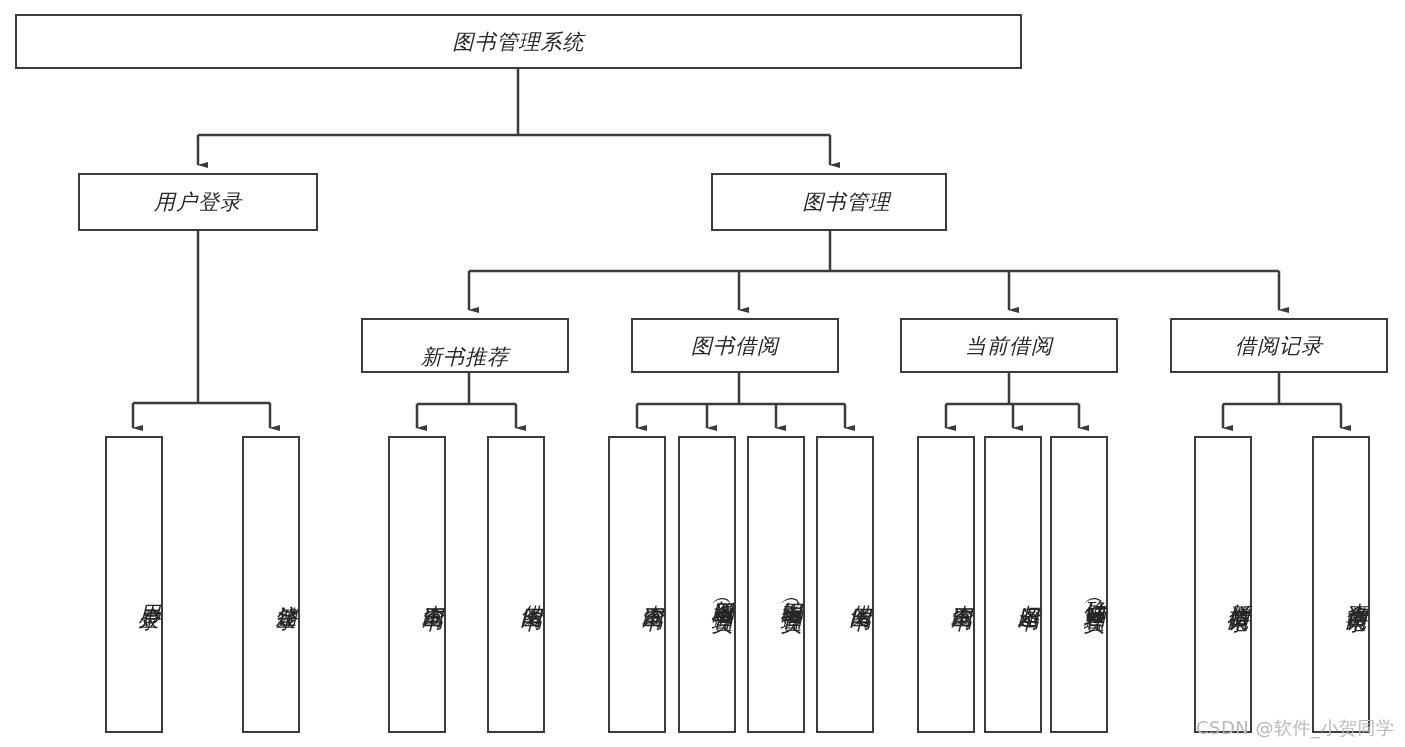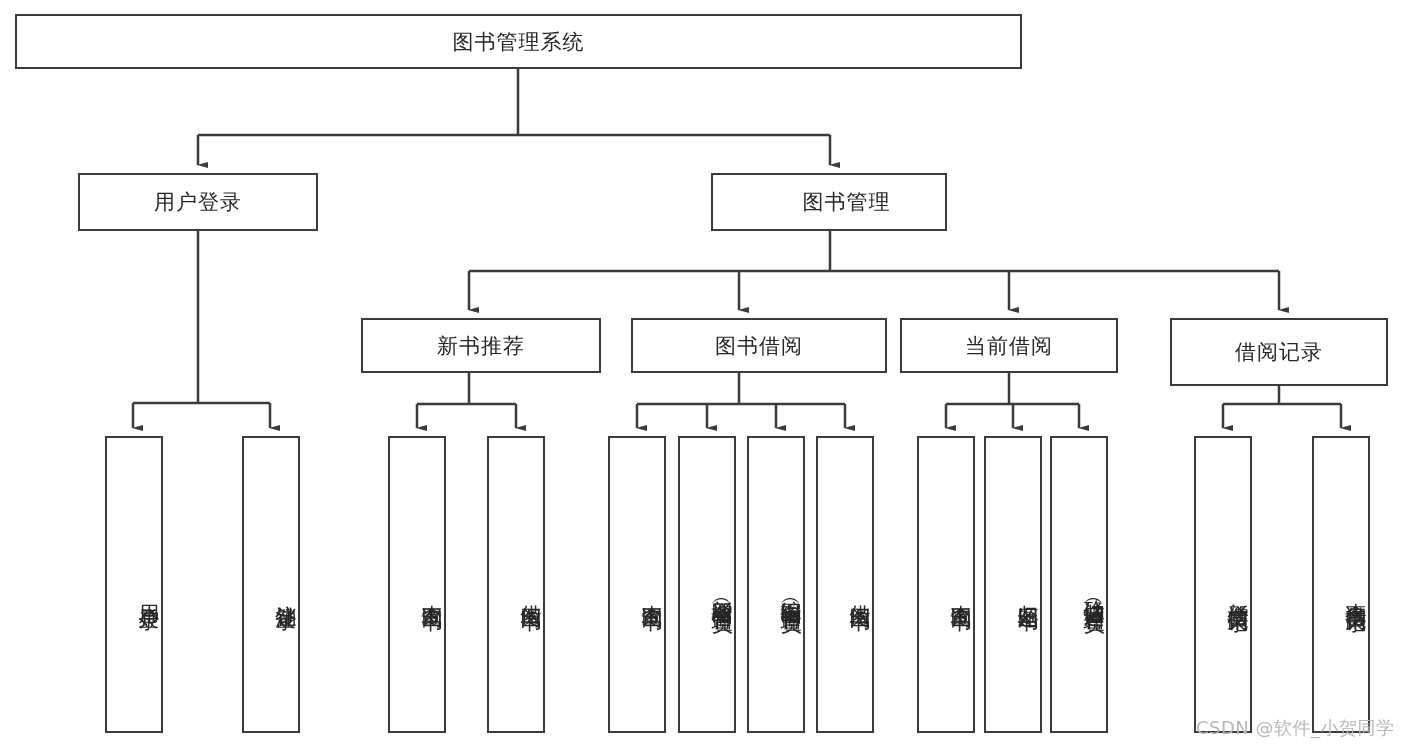--- a/index.html
+++ b/index.html
@@ -46,20 +46,21 @@
     font-size: 21px;
     line-height: 1.18;
     letter-spacing: 2px;
     padding-top: 14px;
     align-items: flex-start;
     justify-content: center;
   }
   .node .label {
     display: block;
     white-space: pre-line;
+    font-style: italic;
   }
   .watermark {
     position: absolute;
     font-size: 18px;
     color: #b8b8b8;
     white-space: nowrap;
     letter-spacing: 0.5px;
     font-family: "DejaVu Sans", "Liberation Sans", sans-serif;
   }
 </style>
@@ -124,30 +125,30 @@
     <span class="label">图书管理系统</span>
   </div>
 
   <div class="node horiz" id="n-l2-0" style="left: 78px; top: 173px; width: 240px; height: 58px;">
     <span class="label">用户登录</span>
   </div>
   <div class="node horiz" id="n-l2-1" style="left: 711px; top: 173px; width: 236px; height: 58px; padding-left: 35px;">
     <span class="label">图书管理</span>
   </div>
 
-  <div class="node horiz" id="n-l3-0" style="left: 361px; top: 318px; width: 240px; height: 55px;">
+  <div class="node horiz" id="n-l3-0" style="left: 361px; top: 318px; width: 208px; height: 55px; align-items: flex-end;">
     <span class="label">新书推荐</span>
   </div>
-  <div class="node horiz" id="n-l3-1" style="left: 631px; top: 318px; width: 256px; height: 55px;">
+  <div class="node horiz" id="n-l3-1" style="left: 631px; top: 318px; width: 208px; height: 55px;">
     <span class="label">图书借阅</span>
   </div>
   <div class="node horiz" id="n-l3-2" style="left: 900px; top: 318px; width: 218px; height: 55px; align-items: center;">
     <span class="label">当前借阅</span>
   </div>
-  <div class="node horiz" id="n-l3-3" style="left: 1170px; top: 318px; width: 218px; height: 68px;">
+  <div class="node horiz" id="n-l3-3" style="left: 1170px; top: 318px; width: 218px; height: 55px;">
     <span class="label">借阅记录</span>
   </div>
 
   <div class="node vert" id="n-leaf-0" style="left: 105px; top: 436px; width: 58px; height: 297px;">
     <span class="label">用户登录</span>
   </div>
   <div class="node vert" id="n-leaf-1" style="left: 242px; top: 436px; width: 58px; height: 297px;">
     <span class="label">注销登录</span>
   </div>
   <div class="node vert" id="n-leaf-2" style="left: 388px; top: 436px; width: 58px; height: 297px;">

